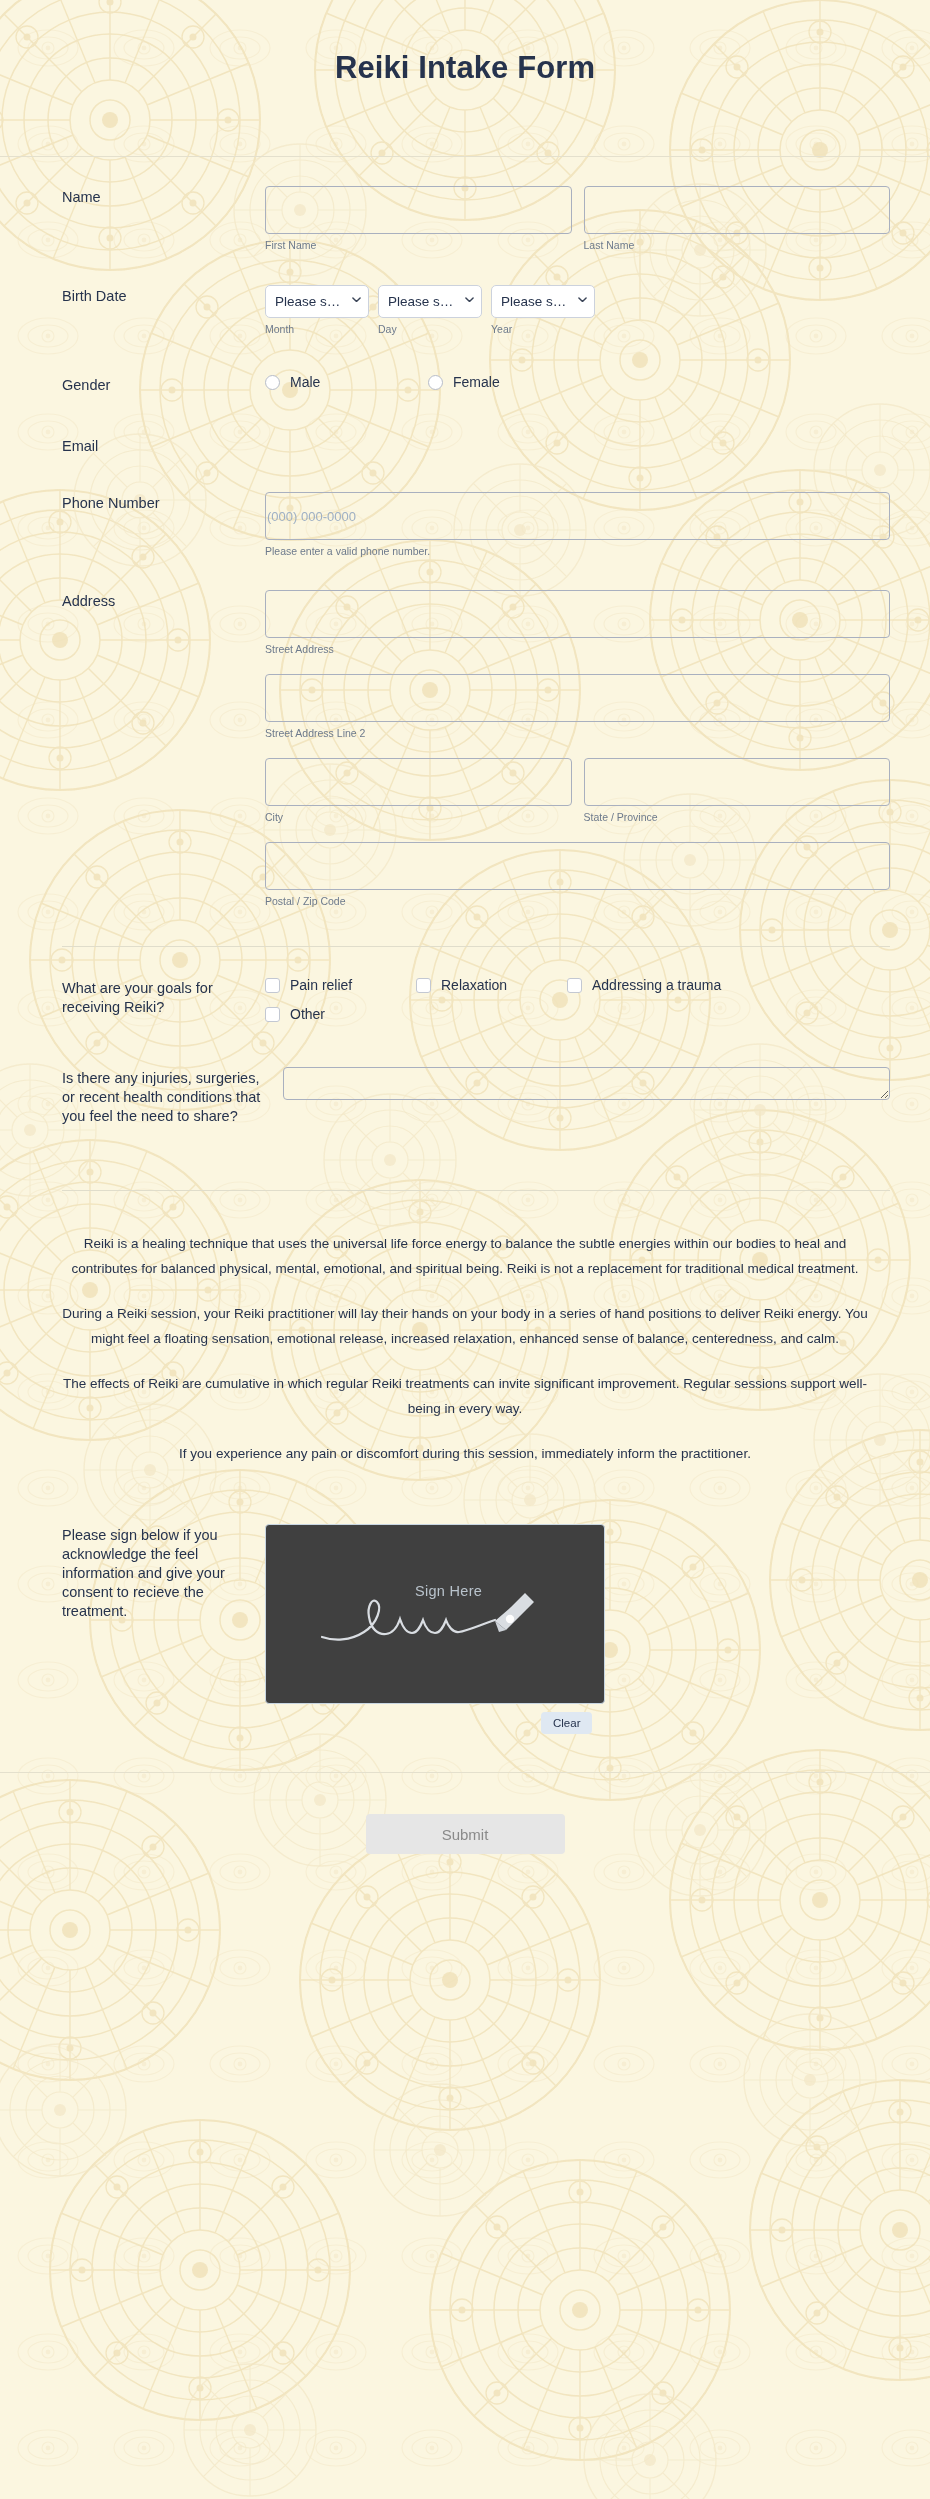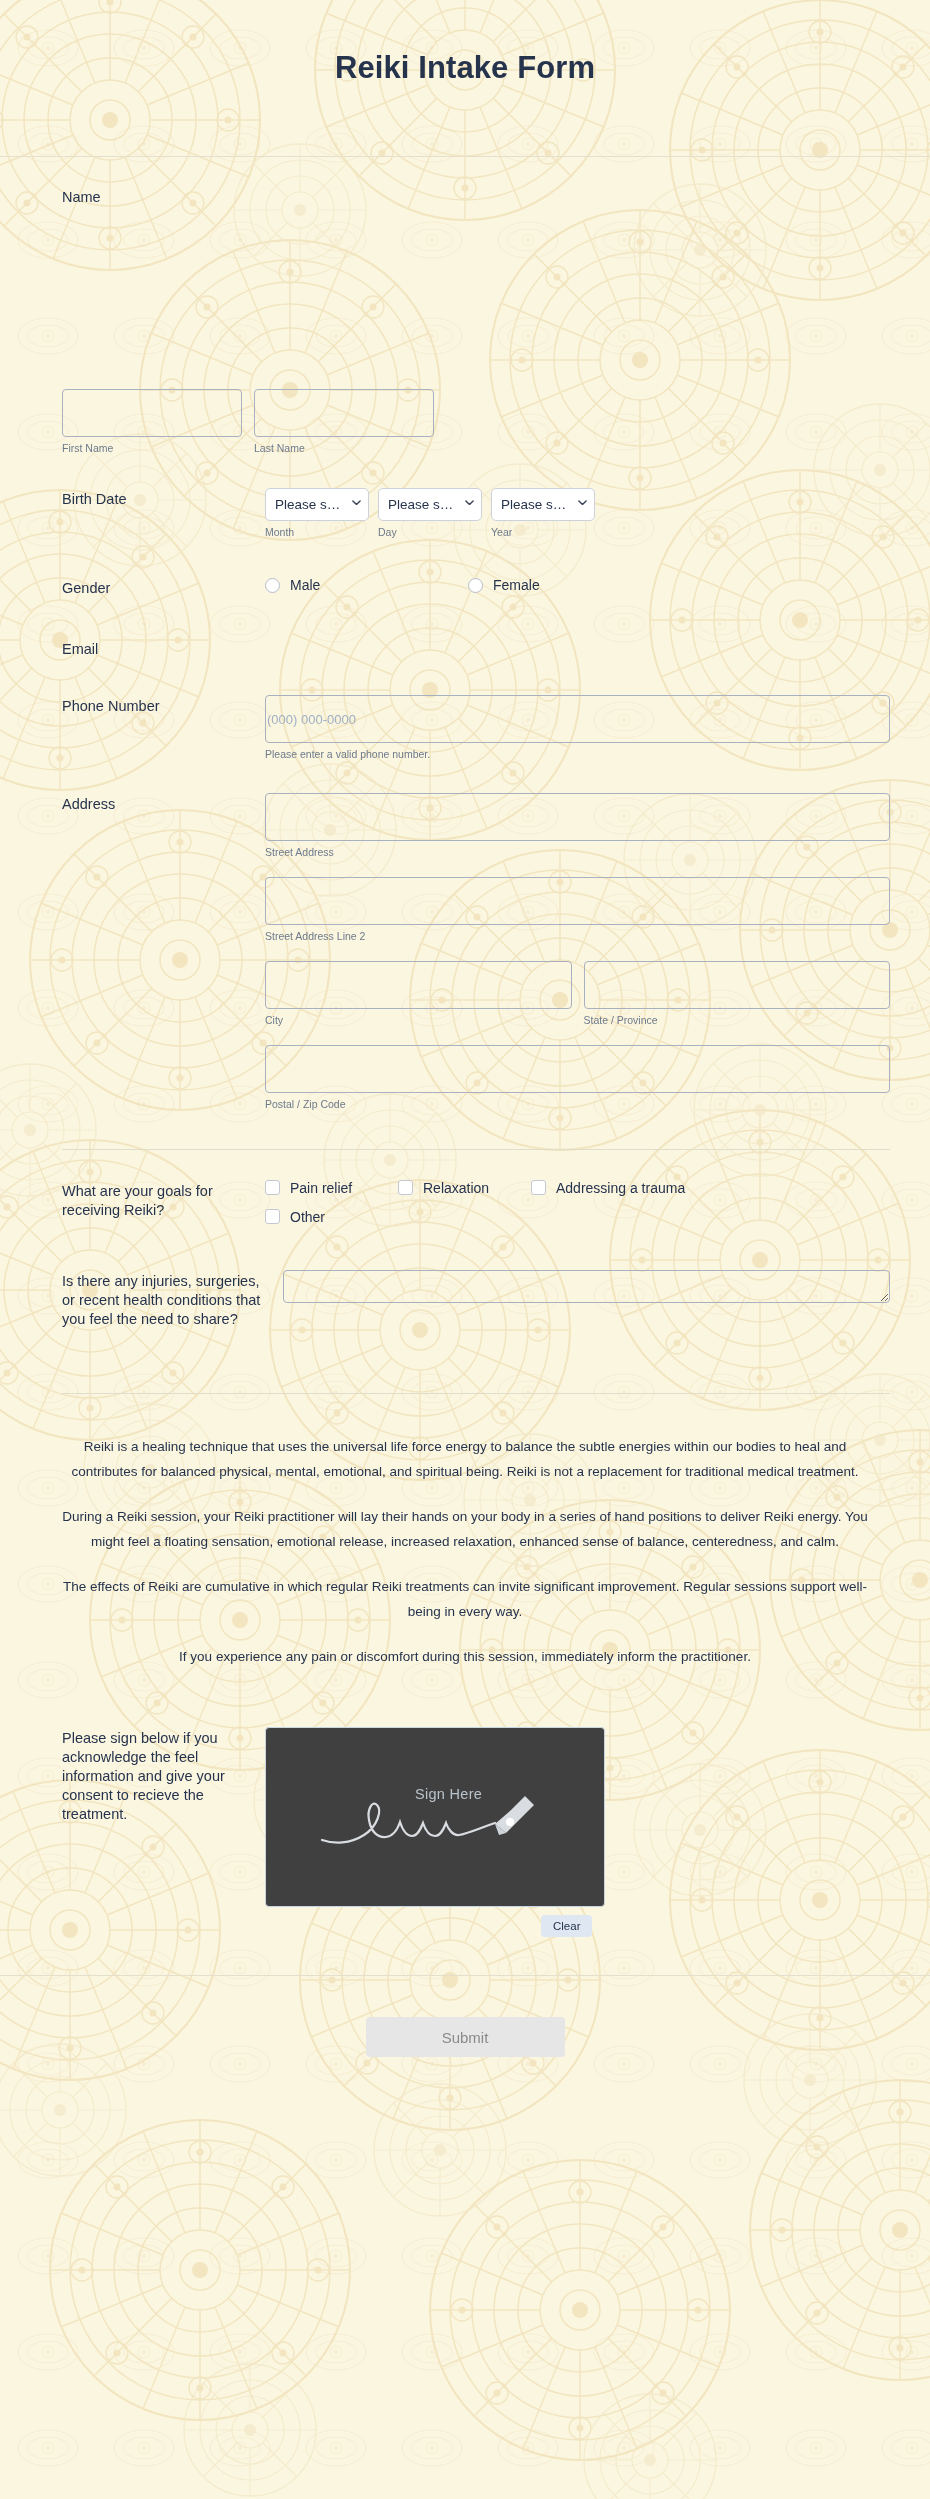--- a/index.html
+++ b/index.html
@@ -85,21 +85,21 @@
     padding: 0 1px;
     outline: none;
     display: block;
   }
   .tinput::placeholder { color: #9fb0c4; }
 
   .two-col { display: flex; gap: 12px; }
   .col { flex: 1 1 0; }
 
   
-  .name-row { padding-top: 29px; flex-direction: column; }
+  .name-row { padding-top: 29px; }
 
   
   .selects { display: flex; gap: 9px; }
   .sel-wrap { position: relative; }
   .sel {
     appearance: none;
     -webkit-appearance: none;
     background: #ffffff;
     border: 1px solid #ccd2dd;
     border-radius: 5px;
@@ -116,40 +116,40 @@
   }
   .chev {
     position: absolute;
     right: 8px; top: 12px;
     width: 9px; height: 6px;
     pointer-events: none;
   }
   .chev svg { display: block; }
 
   
-  .radios { display: flex; gap: 40px; }
+  .radios { display: flex; }
   .radio-opt { display: flex; align-items: center; width: 163px; }
   .radio-dot {
     width: 15px; height: 15px;
     border-radius: 50%;
     background: #fff;
     border: 1px solid #b6bcc8;
     flex: 0 0 15px;
   }
   .radio-lbl { font-size: 14px; margin-left: 10px; color: #26334d; }
 
   
   .cb-grid {
     display: flex;
     flex-wrap: wrap;
   }
   .cb-opt {
     display: flex;
-    align-items: flex-start;
-    width: 133px;
+    align-items: flex-end;
+    width: 151px;
     margin-bottom: 13px;
   }
   .cb-box {
     width: 15px; height: 15px;
     border-radius: 3px;
     background: #fff;
     border: 1px solid #c3c8d2;
     flex: 0 0 15px;
   }
   .cb-lbl { font-size: 14px; margin-left: 10px; color: #26334d; white-space: nowrap; }

